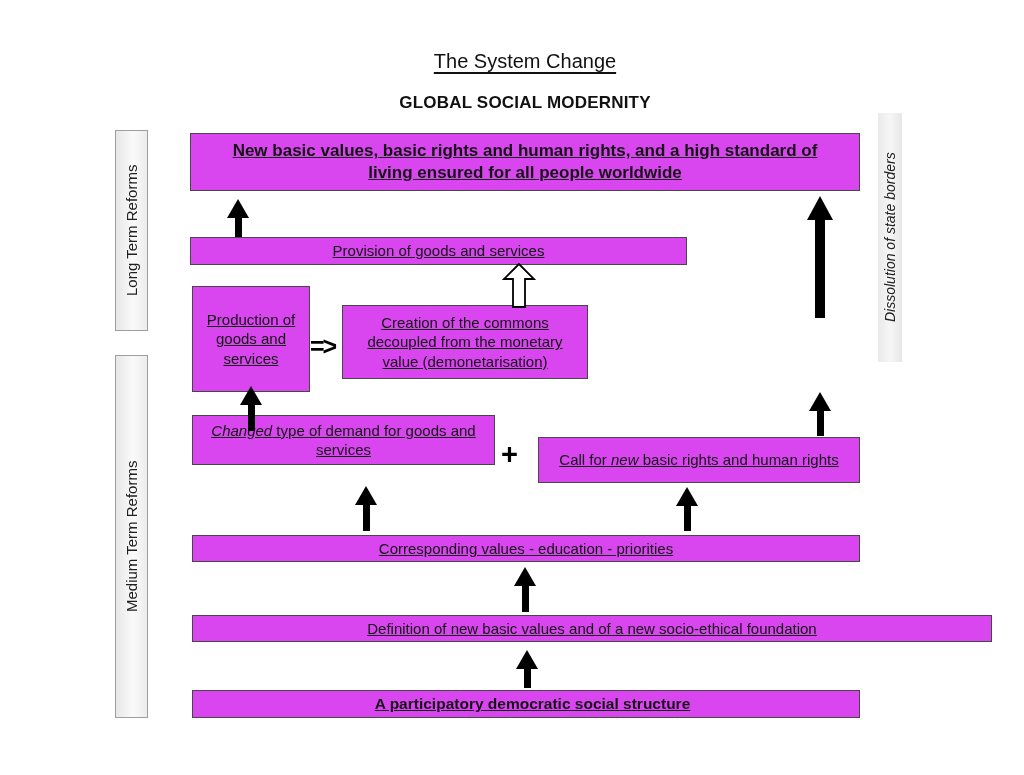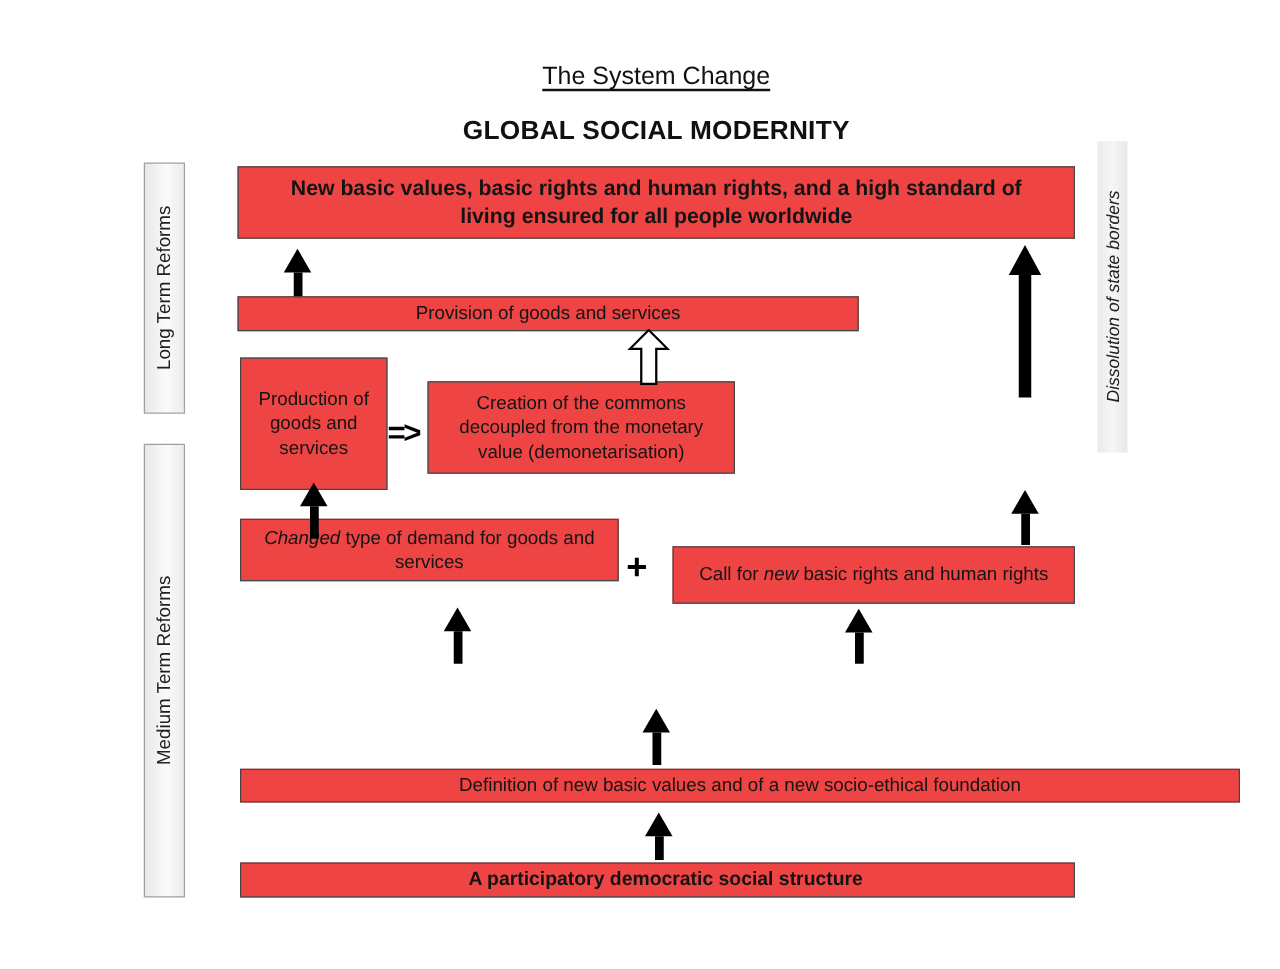--- a/index.html
+++ b/index.html
@@ -7,26 +7,26 @@
     position:relative; width:1024px; height:775px; background:#ffffff;
     font-family:"Liberation Sans","DejaVu Sans",sans-serif; color:#111;
     overflow:hidden;
   }
   .title-wrap { position:absolute; left:190px; top:50px; width:670px; text-align:center; }
   .title {
     font-size:20px; text-decoration:underline; text-underline-offset:4px;
     text-decoration-thickness:1.5px;
   }
   .subtitle { position:absolute; left:190px; top:93px; width:670px; text-align:center;
-    font-size:21px; font-weight:bold; letter-spacing:.2px; }
+    font-size:17px; font-weight:bold; letter-spacing:.2px; }
 
   .box {
-    position:absolute; background:#ef4444; border:1.5px solid #474747;
+    position:absolute; background:#d946ef; border:1.5px solid #474747;
     display:flex; align-items:center; justify-content:center; text-align:center;
-    font-size:15px; line-height:1.3; box-sizing:border-box; color:#141414;
+    font-size:15px; line-height:1.3; box-sizing:border-box; color:#141414;text-decoration:underline;
   }
   .bold { font-weight:bold;padding-left:13px; }
 
   .vlabel {
     position:absolute; box-sizing:border-box;
     writing-mode:vertical-rl; transform:rotate(180deg);
     display:flex; align-items:center; justify-content:center;
     font-size:15px; color:#202020;
   }
   .vlabel.framed {
@@ -74,20 +74,21 @@
 
 
   <div class="box" style="left:192px; top:415px; width:303px; height:50px; padding:16px 8px;">
     <div><i>Changed</i><span> type of demand for goods and services</span></div>
   </div>
 
   <div class="box" style="left:538px; top:437px; width:322px; height:46px; padding:0 6px;">
     <div><span>Call for</span><i> new </i><span>basic rights and human rights</span></div>
   </div>
 
+  <div class="box" style="left:192px; top:535px; width:668px; height:27px;">Corresponding values - education - priorities</div>
 
   <div class="box" style="left:192px; top:615px; width:800px; height:27px;">Definition of new basic values and of a new socio-ethical foundation</div>
 
   <div class="box bold" style="left:192px; top:690px; width:668px; height:28px; font-size:15.5px;">A participatory democratic social structure</div>
 
   <div class="sym sym-implies" style="left:310px; top:332px;">=&gt;</div>
   <div class="sym sym-plus" style="left:501px; top:438px;">+</div>
 
   <div class="arrow" style="left:227px; top:199px; width:22px; height:38px;">
     <div class="head"></div>

